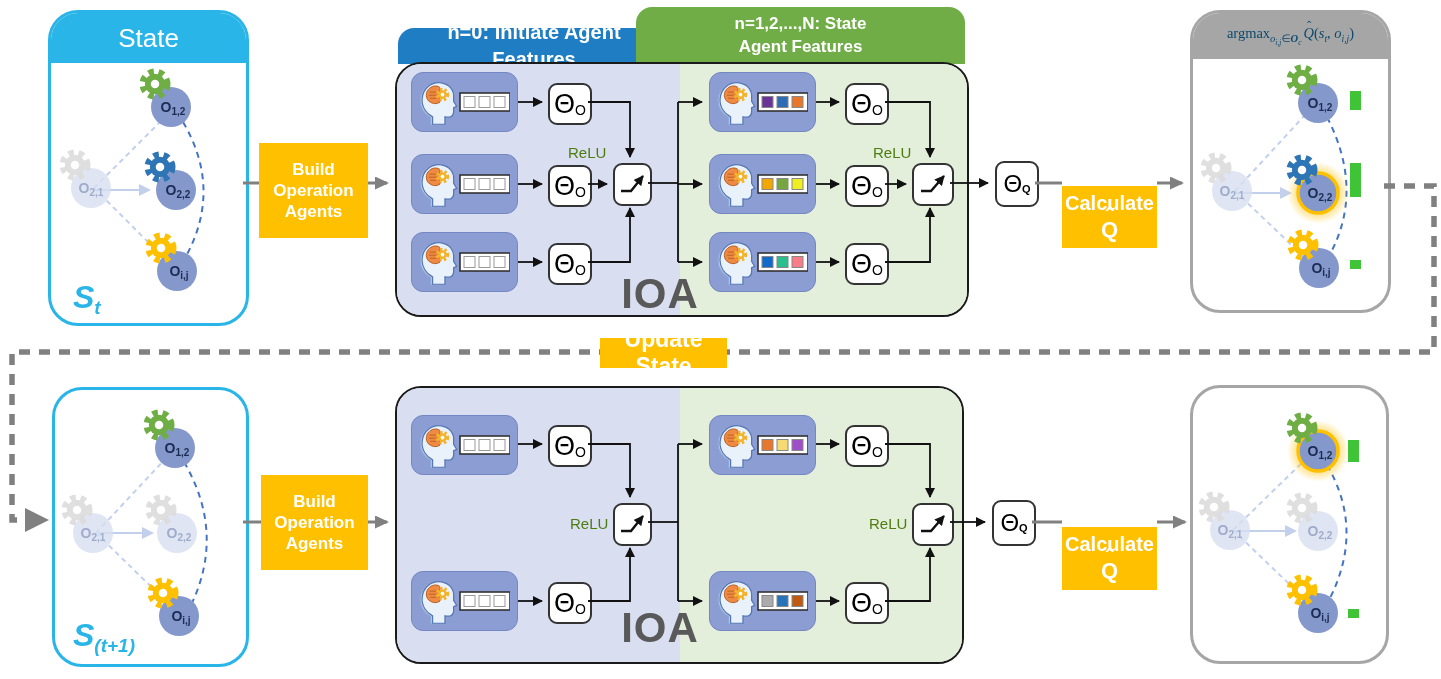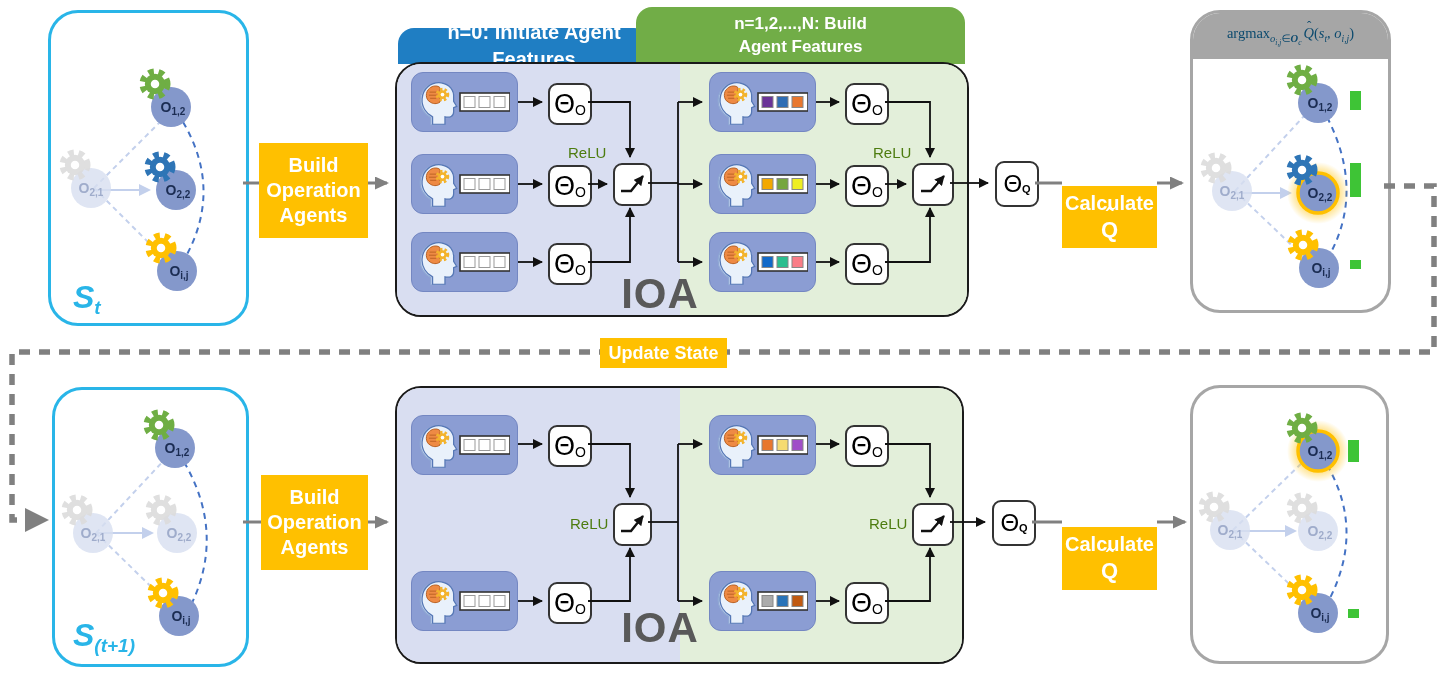--- a/index.html
+++ b/index.html
@@ -35,23 +35,23 @@
   .theta .th{font-size:27px;line-height:1;}
   .theta .ths{font-size:14px;margin-top:12px;line-height:1;}
   .theta.small .th{font-size:24px;}
   .theta.small .ths{font-size:11px;font-weight:700;margin-top:10px;}
   
   .relu{position:absolute;background:#fff;border:2px solid #333;border-radius:9px;}
   .relu-lbl{position:absolute;font-size:15px;color:#4d7c0f;}
   
   .orange{position:absolute;background:#FFC000;color:#fff;display:flex;flex-direction:column;
           align-items:center;justify-content:center;text-align:center;font-weight:600;}
-  .build{font-size:20px;line-height:1.25;padding:0 6px;box-sizing:border-box;}
+  .build{font-size:17px;line-height:1.25;padding:0 6px;box-sizing:border-box;}
   .calc{font-size:20px;line-height:1.2;margin-top:36px;}
-  .upd{font-size:18px;text-align:right;}
+  .upd{font-size:23px;}
   .qhat{position:relative;display:inline-block;margin-top:2px;}
   .qhat .hat{position:absolute;top:-13px;left:50%;transform:translateX(-50%);font-size:22px;font-weight:700;}
   .qhat .qq{font-size:22px;font-weight:600;}
   
   .formula{font-family:"Liberation Serif",serif;font-size:14.5px;color:#0c4a6e;white-space:nowrap;}
   .formula i{font-style:italic;}
   .formula sub{font-size:9.5px;font-style:italic;}
   .formula .fsub{font-size:10.5px;vertical-align:-4px;}
   .formula .fsub sub{font-size:7.5px;}
   .formula .fb{font-weight:700;}
@@ -95,20 +95,23 @@
     </marker>
     <radialGradient id="glowg">
       <stop offset="0%" stop-color="#FFC000" stop-opacity="0.95"></stop>
       <stop offset="55%" stop-color="#FFC000" stop-opacity="0.6"></stop>
       <stop offset="100%" stop-color="#FFC000" stop-opacity="0"></stop>
     </radialGradient>
   </defs>
 </svg>
 
 <div class="sbox" style="left:48px;top:10px;width:195px;height:310px;">
+  <div class="sbox-hdr">
+    <span>State</span>
+  </div>
   <svg class="graph-svg" style="top:50px" width="188" height="257" viewBox="0 0 188 257">
     <g transform="translate(0,-53)">
       <line x1="43" y1="178" x2="115" y2="106" stroke="#C3D0EC" stroke-width="2" stroke-dasharray="5 4"></line>
       <line x1="43" y1="178" x2="115" y2="250" stroke="#C3D0EC" stroke-width="2" stroke-dasharray="5 4"></line>
       <line x1="43" y1="180" x2="98" y2="180" stroke="#C3D0EC" stroke-width="2" marker-end="url(#alb)"></line>
       <path d="M132,112 Q172,180 134,248" fill="none" stroke="#4472C4" stroke-width="2" stroke-dasharray="6 5"></path>
       <circle cx="40" cy="178" r="20" fill="#D7DFF0" opacity="0.8"></circle>
       <circle cx="120" cy="97" r="20" fill="#8498CB"></circle>
       <circle cx="125" cy="180" r="20" fill="#8498CB"></circle>
       <circle cx="126" cy="261" r="20" fill="#8498CB"></circle>
@@ -122,21 +125,21 @@
       <text class="nodelbl" x="128" y="266" text-anchor="middle"><tspan>O</tspan><tspan font-size="10" dy="3">i,j</tspan></text>
       <text class="slabel" x="22" y="298" font-size="32"><tspan>S</tspan><tspan font-size="19" dy="6">t</tspan></text>
     </g>
   </svg>
 </div>
 
 <div class="ioa-hdr blue" style="left:398px;top:28px;width:232px;height:36px;">
   <span>n=0:  Initiate Agent Features</span>
 </div>
 <div class="ioa-hdr green" style="left:636px;top:7px;width:329px;height:57px;">
-  <span>n=1,2,...,N: Build</span>
+  <span>n=1,2,...,N: State</span>
   <span>Agent Features</span>
 </div>
 
 <div class="ioa" style="left:395px;top:62px;width:570px;height:251px;">
   <div class="half-l" style="width:283px"></div>
   <div class="half-r" style="left:283px"></div>
 </div>
 <div class="ioa-label" style="left:595px;top:273px;width:130px;">IOA</div>
 
 <div class="card" style="left:411px;top:72px">

